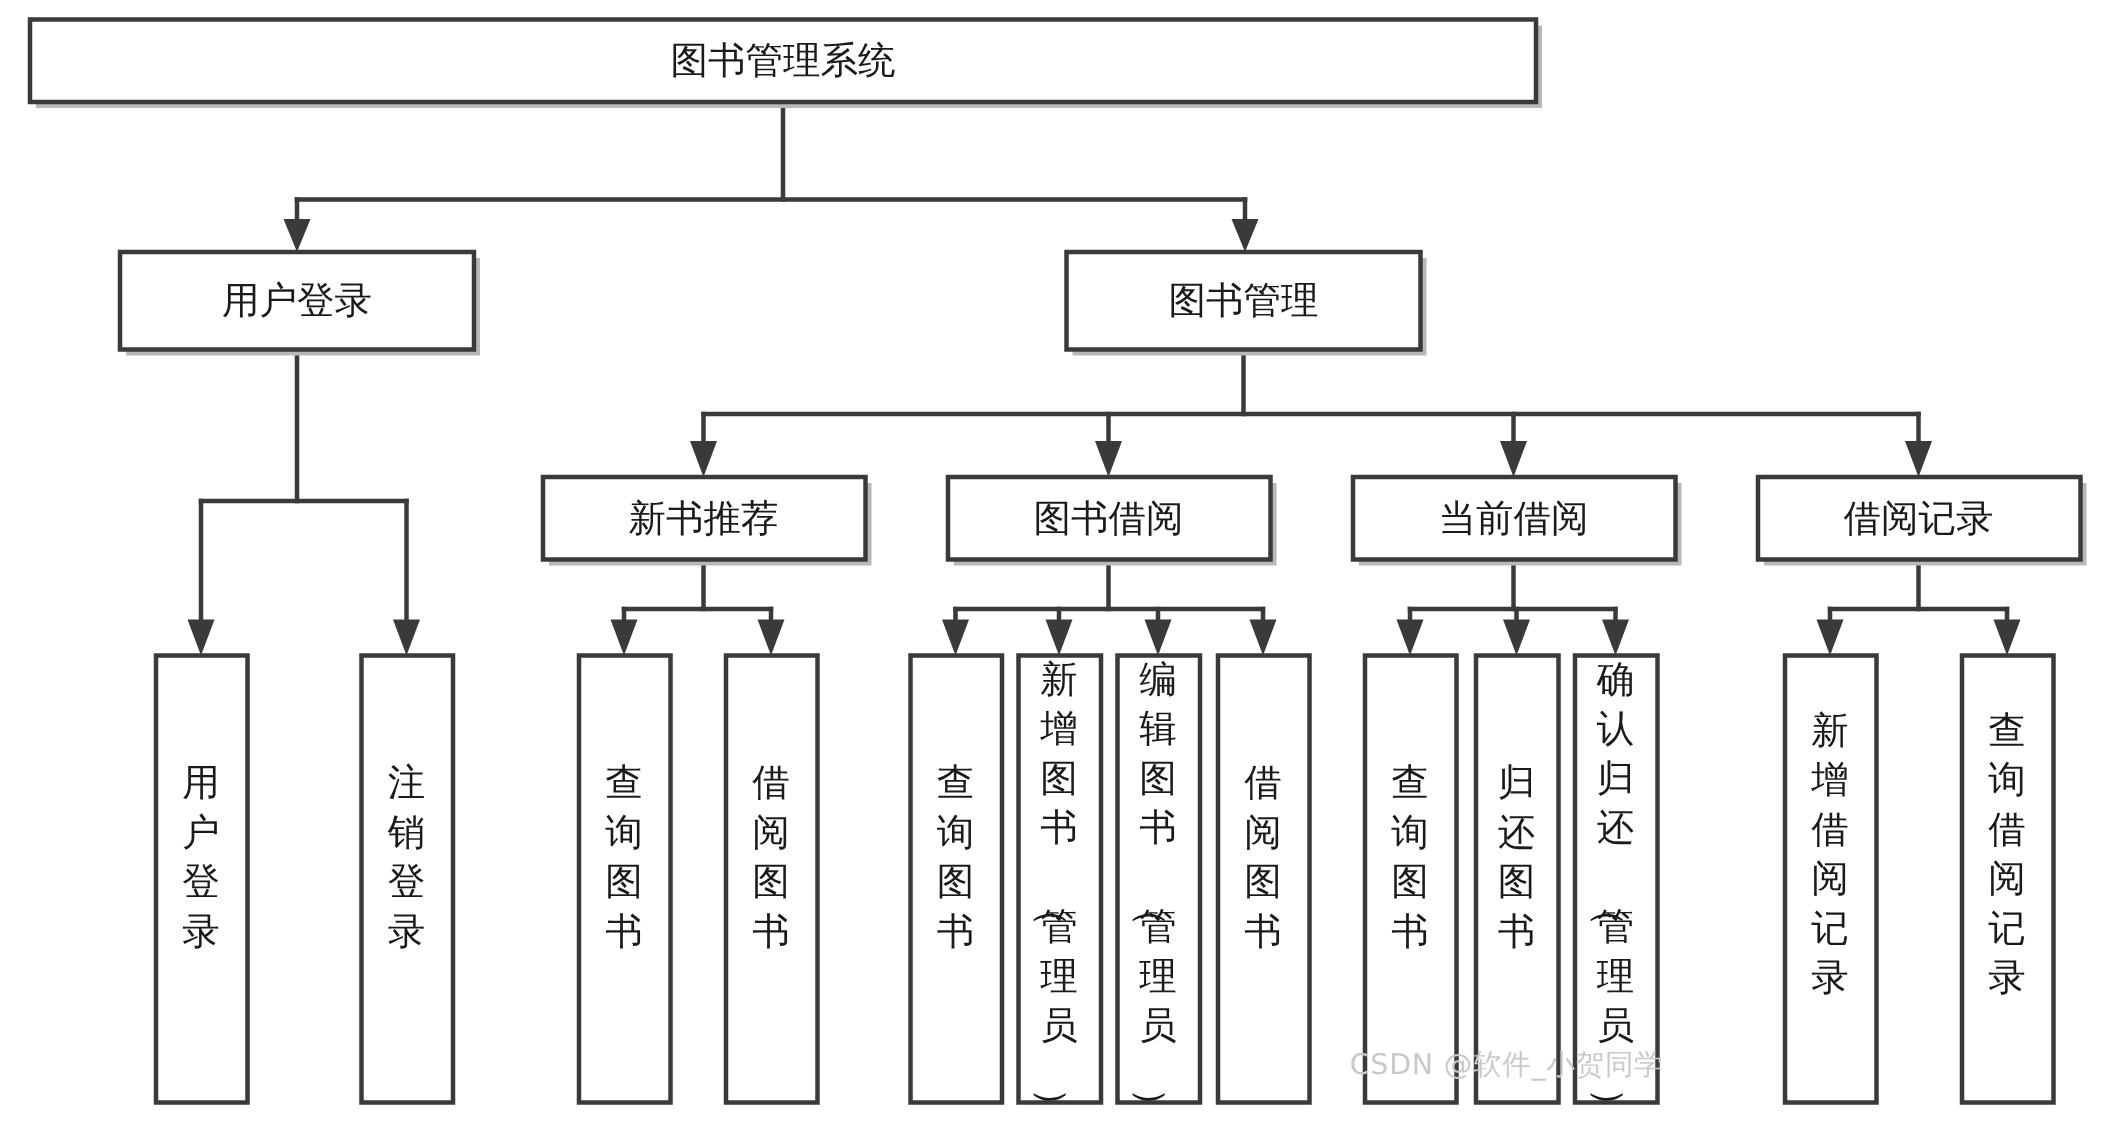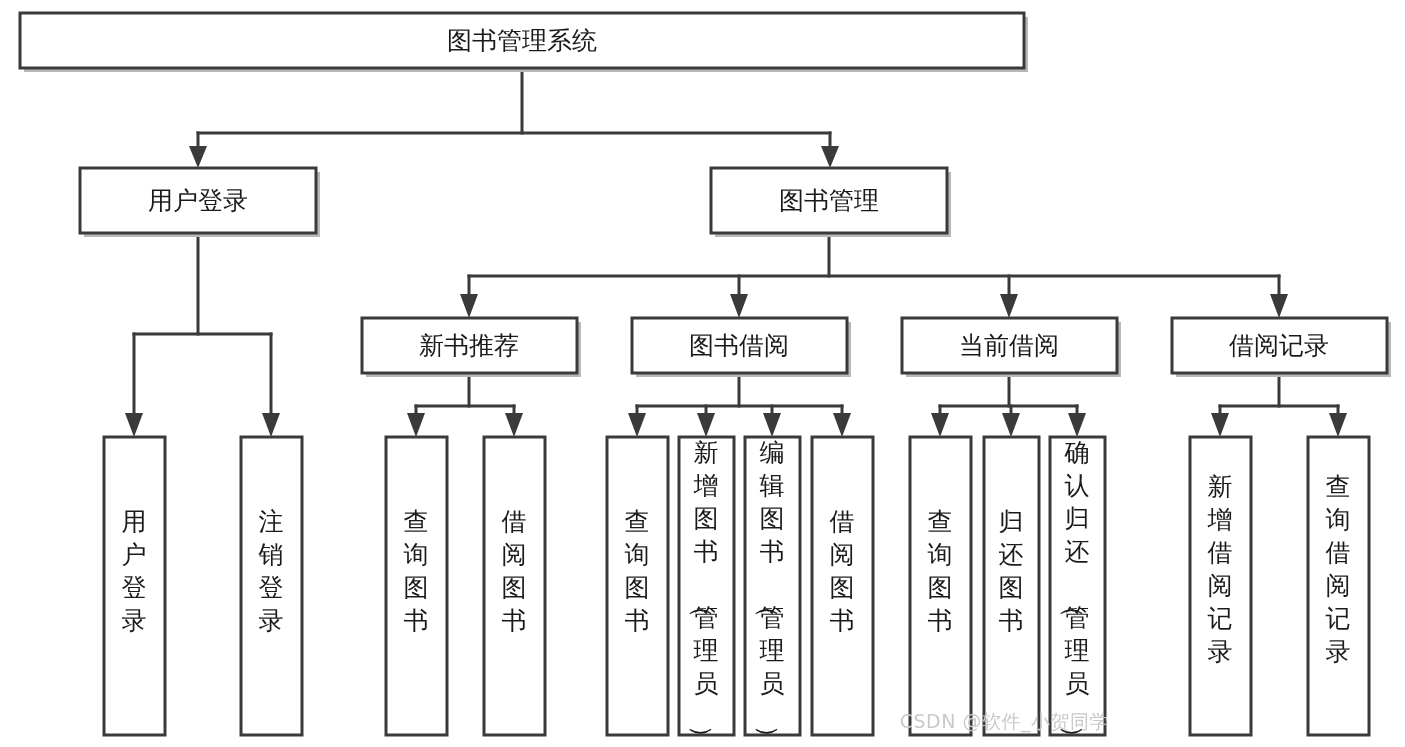--- a/index.html
+++ b/index.html
@@ -53,21 +53,21 @@
   }
   .node-label-v {
     font-family: "DejaVu Sans", "Liberation Sans", sans-serif;
     font-size: 25px;
     fill: #1a1a1a;
     text-anchor: middle;
   }
   .watermark-text {
     position: absolute;
     right: 12px;
-    bottom: 12px;
+    bottom: 24px;
     font-family: "DejaVu Sans", "Liberation Sans", sans-serif;
     font-size: 19px;
     color: #c9c9c9;
     white-space: nowrap;
     letter-spacing: 0.5px;
     pointer-events: none;
   }
 </style>
 </head>
 <body>

